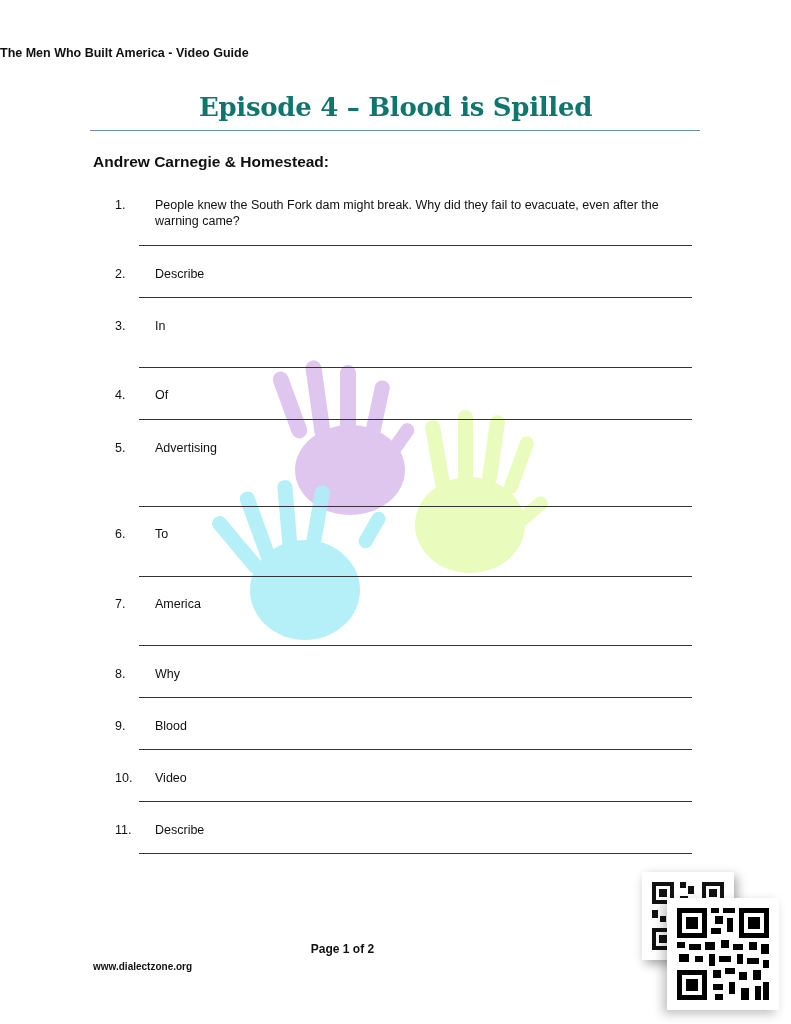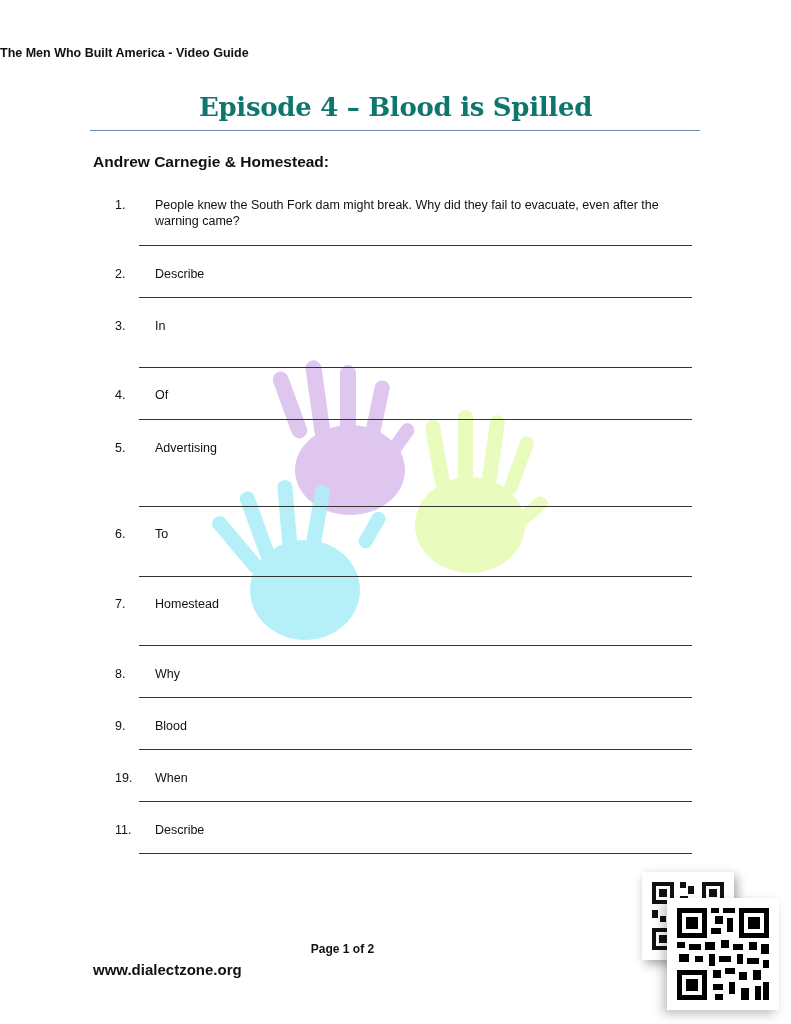--- a/index.html
+++ b/index.html
@@ -18,21 +18,21 @@
   }
   .title-rule { position: absolute; top: 130px; left: 90px; width: 610px; height: 0; border-top: 1.5px solid #6b8fb3; }
   .section-heading {
     position: absolute; top: 153px; left: 93px; font-size: 15.5px; font-weight: bold; color: #111; text-align: right;
   }
   .q { position: absolute; left: 115px; width: 577px; font-size: 12.5px; color: #111; line-height: 16px; }
   .q .num { position: absolute; left: 0; top: 0; width: 24px; }
   .q .txt { position: absolute; left: 24px; top: 0; width: 550px; margin-left: 16px; }
   .line { position: absolute; left: 139px; width: 553px; border-top: 1px solid #333; }
   .page-num { position: absolute; top: 942px; left: 0; width: 685px; text-align: center; font-size: 12px; font-weight: bold; color: #111; }
-  .site { position: absolute; top: 961px; left: 93px; font-size: 15px; font-weight: bold; color: #111; }
+  .site { position: absolute; top: 961px; left: 93px; font-size: 10px; font-weight: bold; color: #111; }
   .qr-back {
     position: absolute; left: 642px; top: 872px; width: 92px; height: 88px; background: #fff;
     box-shadow: 3px 4px 10px rgba(0,0,0,0.35);
   }
   .qr-front {
     position: absolute; left: 667px; top: 898px; width: 112px; height: 112px; background: #fff;
     box-shadow: -4px 4px 10px rgba(0,0,0,0.25);
   }
 </style>
 </head>
@@ -105,39 +105,39 @@
 <div class="line" style="top:506px;"></div>
 
 <div class="q" style="top:526px;">
   <span class="num">6.</span>
   <span class="txt">To</span>
 </div>
 <div class="line" style="top:576px;"></div>
 
 <div class="q" style="top:596px;">
   <span class="num">7.</span>
-  <span class="txt">Homestead</span>
+  <span class="txt">America</span>
 </div>
 <div class="line" style="top:645px;"></div>
 
 <div class="q" style="top:666px;">
   <span class="num">8.</span>
   <span class="txt">Why</span>
 </div>
 <div class="line" style="top:697px;"></div>
 
 <div class="q" style="top:718px;">
   <span class="num">9.</span>
   <span class="txt">Blood</span>
 </div>
 <div class="line" style="top:749px;"></div>
 
 <div class="q" style="top:770px;">
-  <span class="num">19.</span>
-  <span class="txt">When</span>
+  <span class="num">10.</span>
+  <span class="txt">Video</span>
 </div>
 <div class="line" style="top:801px;"></div>
 
 <div class="q" style="top:822px;">
   <span class="num">11.</span>
   <span class="txt">Describe</span>
 </div>
 <div class="line" style="top:853px;"></div>
 
 <div class="page-num">Page 1 of 2</div>

